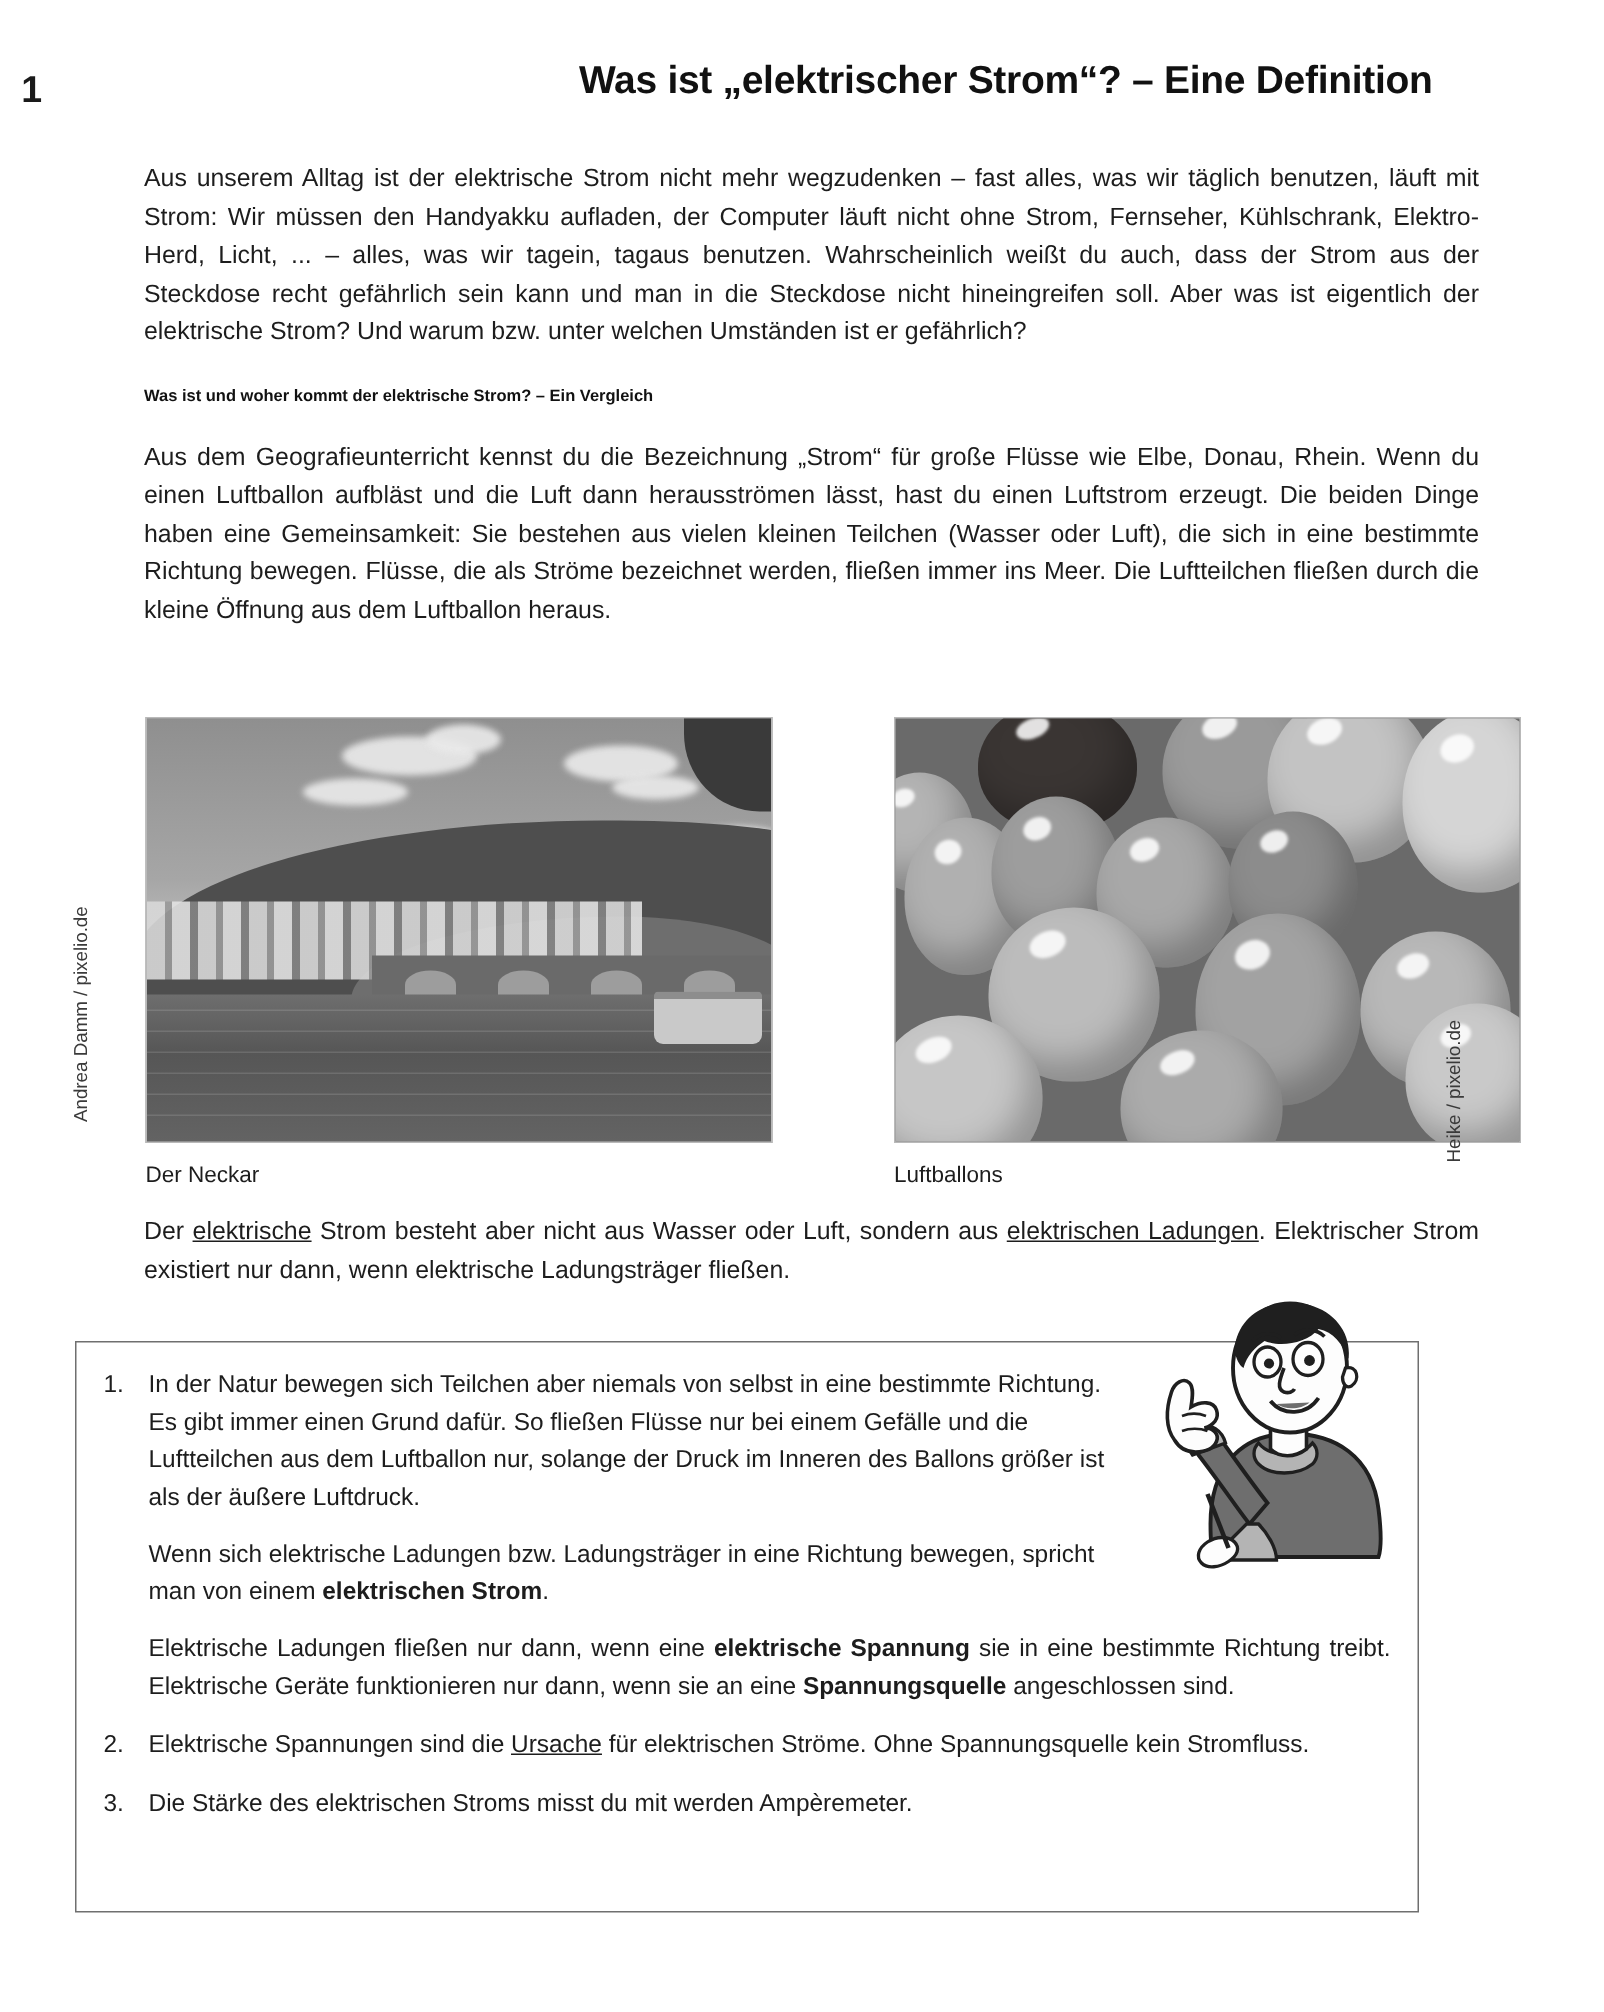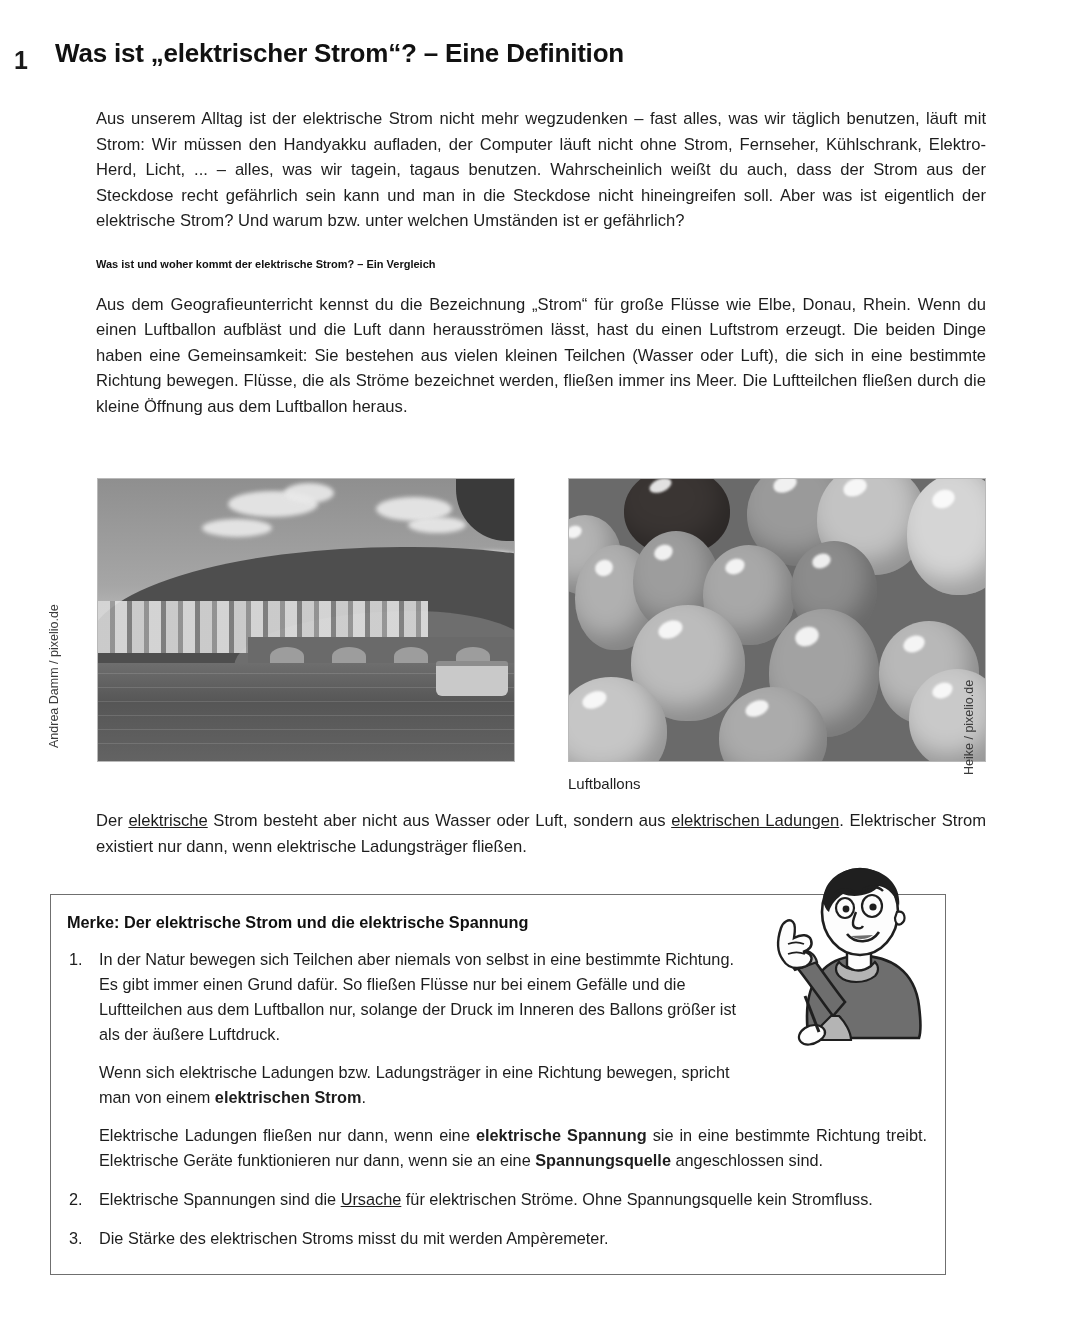--- a/index.html
+++ b/index.html
@@ -38,21 +38,21 @@
     text-align: right;
     border-left: 7px solid #1a1a1a;
     padding-right: 4px;
     box-sizing: border-box;
   }
   .page-title {
     position: absolute;
     left: 55px;
     top: 0;
     width: 900px;
-    text-align: left;
+    text-align: right;
     font-size: 26px;
     font-weight: bold;
     letter-spacing: -0.2px;
     color: #111111;
   }
 
   
   .content {
     position: absolute;
     left: 54px;
@@ -83,21 +83,21 @@
     left: 0;
     top: 462px;
     width: 1069px;
     height: 330px;
   }
   .figure {
     position: absolute;
     top: 0;
   }
   .figure.left  { left: 57px; }
-  .figure.right { left: 528px; }
+  .figure.right { left: 556px; }
   .photo {
     width: 418px;
     height: 284px;
     border: 1px solid #b9b9b9;
     box-sizing: border-box;
     position: relative;
     overflow: hidden;
     background: #8c8c8c;
   }
   .fig-caption {
@@ -315,20 +315,21 @@
         <div class="ripple" style="top:10px"></div>
           <div class="ripple" style="top:24px"></div>
         <div class="ripple" style="top:38px"></div>
           <div class="ripple" style="top:52px"></div>
         <div class="ripple" style="top:66px"></div>
           <div class="ripple" style="top:80px"></div>
       </div>
       <div class="boat"></div>
       <div class="tree-corner"></div>
     </div>
+    <figcaption class="fig-caption">Der Neckar</figcaption>
   </figure>
 
   <figure class="figure right">
     <div class="photo">
       <div class="balloon-bg"></div>
       <div class="balloon" style="left:55px;top:-12px;width:106px;height:88px;background:#3a3533;"></div>
       <div class="balloon" style="left:178px;top:-18px;width:110px;height:105px;background:#9a9a9a;"></div>
       <div class="balloon" style="left:248px;top:-16px;width:110px;height:112px;background:#c3c3c3;"></div>
       <div class="balloon" style="left:338px;top:-6px;width:104px;height:122px;background:#d5d5d5;"></div>
       <div class="balloon" style="left:-20px;top:36px;width:72px;height:80px;background:#b4b4b4;"></div>
@@ -349,21 +350,20 @@
 
 <div class="credit left">Andrea Damm / pixelio.de</div>
 <div class="credit right">Heike / pixelio.de</div>
 
 <div class="content" style="top:808px;">
   <p class="body-text"><span>Der </span><span class="u">elektrische</span><span> Strom besteht aber nicht aus Wasser oder Luft, sondern aus </span><span class="u">elektrischen Ladungen</span><span>. Elektrischer Strom existiert nur dann, wenn elektrische Ladungsträger fließen.</span></p>
 </div>
 
 <div class="merke-box">
   <div class="merke-inner">
-    <div class="merke-title">Merke: Der elektrische Strom und die elektrische Spannung</div>
 
     <ol class="merke-list">
 
       <li>
         <p class="narrow">In der Natur bewegen sich Teilchen aber niemals von selbst in eine bestimmte Richtung. Es gibt immer einen Grund dafür. So fließen Flüsse nur bei einem Gefälle und die Luftteilchen aus dem Luftballon nur, solange der Druck im Inneren des Ballons größer ist als der äußere Luftdruck.</p>
 
         <p class="narrow"><span>Wenn sich elektrische Ladungen bzw. Ladungsträger in eine Richtung bewegen, spricht man von einem </span><b>elektrischen Strom</b><span>.</span></p>
 
         <p><span>Elektrische Ladungen fließen nur dann, wenn eine </span><b>elektrische Spannung</b><span> sie in eine bestimmte Richtung treibt. Elektrische Geräte funktionieren nur dann, wenn sie an eine </span><b>Spannungsquelle</b><span> angeschlossen sind.</span></p>
       </li>

